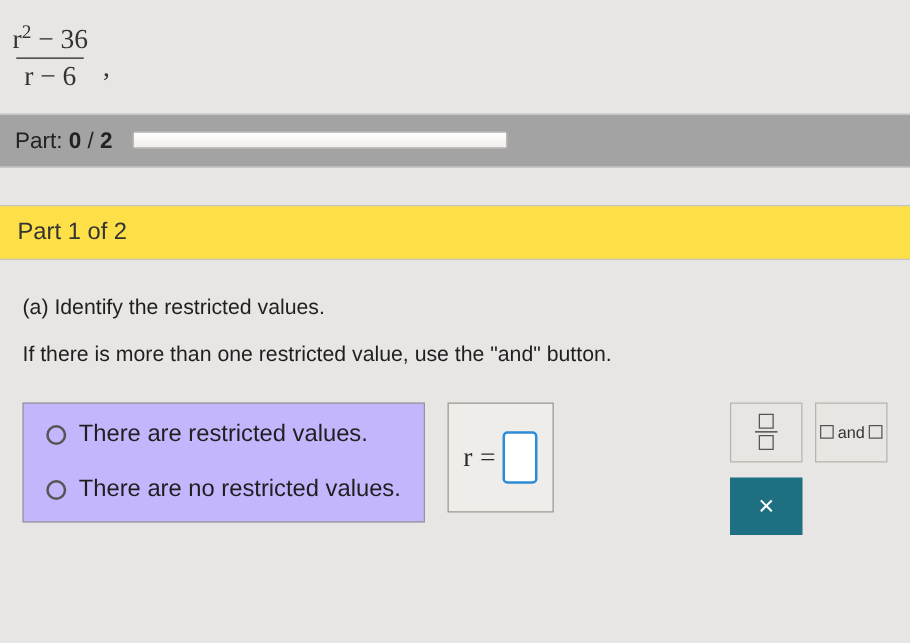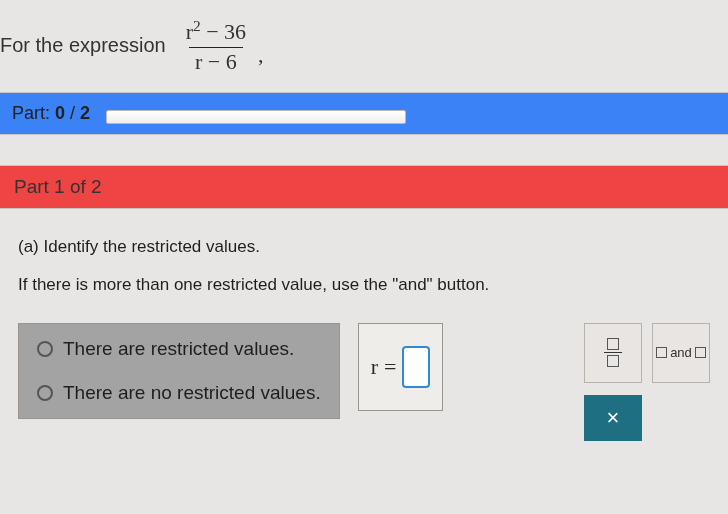--- a/index.html
+++ b/index.html
@@ -29,40 +29,40 @@
     line-height: 1.1;
     margin: 0 4px;
   }
   .fraction .num { padding: 0 6px 2px 6px; }
   .fraction .den { padding: 2px 6px 0 6px; border-top: 1.5px solid #222; }
   .sup { font-size: 0.7em; vertical-align: super; }
   .trailing-comma { font-family: "Times New Roman", serif; font-size: 22px; padding-left: 2px; align-self: flex-end; padding-bottom: 6px;}
   
   .part-bar {
     display: flex;
-    align-items: flex-end;
+    align-items: center;
     gap: 16px;
     padding: 10px 12px;
-    background: #3b82f6;
+    background: #a3a3a3;
     border-top: 1px solid #c9c5c2;
     border-bottom: 1px solid #c9c5c2;
   }
   .part-label { font-size: 18px; color: #222; }
   .part-label b { font-weight: 700; }
   .progress-track {
     flex: 0 0 300px;
     height: 14px;
     background: linear-gradient(#fff,#f0eeec);
     border: 1px solid #bdb8b4;
     border-radius: 2px;
   }
   
   .part-header {
     margin-top: 30px;
-    background: #ef4444;
+    background: #fde047;
     padding: 10px 14px;
     font-size: 19px;
     color: #333;
     border-top: 1px solid #c8c4c0;
     border-bottom: 1px solid #c8c4c0;
   }
   
   .question-body {
     padding: 28px 18px 10px 18px;
   }
@@ -73,21 +73,21 @@
   }
   
   .answer-row {
     display: flex;
     gap: 18px;
     align-items: flex-start;
     padding: 0 18px;
   }
   .choice-box {
     border: 1.5px solid #9a9490;
-    background: #a3a3a3;
+    background: #c4b5fd;
     padding: 14px 18px;
     display: flex;
     flex-direction: column;
     gap: 22px;
     min-width: 320px;
   }
   .choice {
     display: flex;
     align-items: center;
     gap: 10px;
@@ -120,21 +120,21 @@
   }
   
   .tool-col {
     display: flex;
     flex-direction: column;
     gap: 12px;
     margin-left: auto;
   }
   .tool-row { display: flex; gap: 10px; }
   .tool-btn {
-    width: 58px; height: 60px;
+    width: 58px; height: 48px;
     background: #e8e5e2;
     border: 1.5px solid #b8b2ad;
     display: flex;
     align-items: center;
     justify-content: center;
     font-size: 16px;
     color: #333;
     cursor: pointer;
   }
   .mini-frac {
@@ -153,21 +153,20 @@
     display: flex; align-items: center; justify-content: center;
     font-size: 22px;
     cursor: pointer;
     border: none;
   }
 </style>
 </head>
 <body>
 
 <div class="prompt-row">
-  <span class="prompt-text">For the expression</span>
   <span class="fraction">
     <span class="num">
       <span>r</span><span class="sup">2</span><span> − 36</span>
     </span>
     <span class="den">r − 6</span>
   </span>
   <span class="trailing-comma">,</span>
 </div>
 
 <div class="part-bar">

